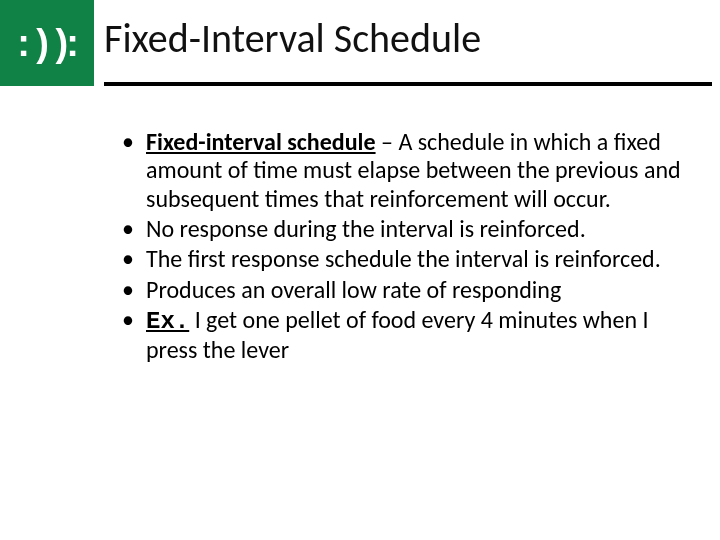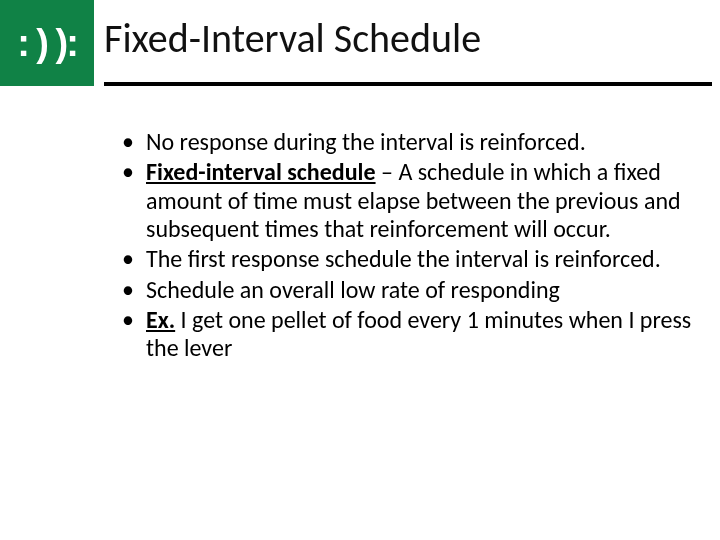--- a/index.html
+++ b/index.html
@@ -59,45 +59,45 @@
     margin-bottom: 2px;
   }
   ul.bullets > li::before {
     content: "•";
     position: absolute;
     left: 4px; top: 0;
     font-size: 24px;
     color: #000;
   }
   .term { font-weight: 700; text-decoration: underline; }
-  .ex   { font-weight: 700; text-decoration: underline; }
+  .ex   { font-weight: 700; text-decoration: underline; font-family: Liberation Mono, monospace; }
 </style>
 </head>
 <body>
 
 <div class="slide">
   <div class="green-bar"></div>
   <div class="logo-wrap">
     <span class="logo">: ) ):</span>
   </div>
   <h1 class="title">Fixed-Interval Schedule</h1>
   <div class="title-underline"></div>
 
   <div class="content">
     <ul class="bullets">
       <li>
-        <span>No response during the interval is reinforced.</span>
+        <span class="term">Fixed-interval schedule</span><span> – </span><span>A schedule in which a fixed amount of time must elapse between the previous and subsequent times that reinforcement will occur.</span>
       </li>
       <li>
-        <span class="term">Fixed-interval schedule</span><span> – </span><span>A schedule in which a fixed amount of time must elapse between the previous and subsequent times that reinforcement will occur.</span>
+        <span>No response during the interval is reinforced.</span>
       </li>
       <li>
         <span>The first response schedule the interval is reinforced.</span>
       </li>
       <li>
-        <span>Schedule an overall low rate of responding</span>
+        <span>Produces an overall low rate of responding</span>
       </li>
       <li>
-        <span class="ex">Ex.</span><span> I get one pellet of food every 1 minutes when I press the lever</span>
+        <span class="ex">Ex.</span><span> I get one pellet of food every 4 minutes when I press the lever</span>
       </li>
     </ul>
   </div>
 </div>
 
 </body></html>

